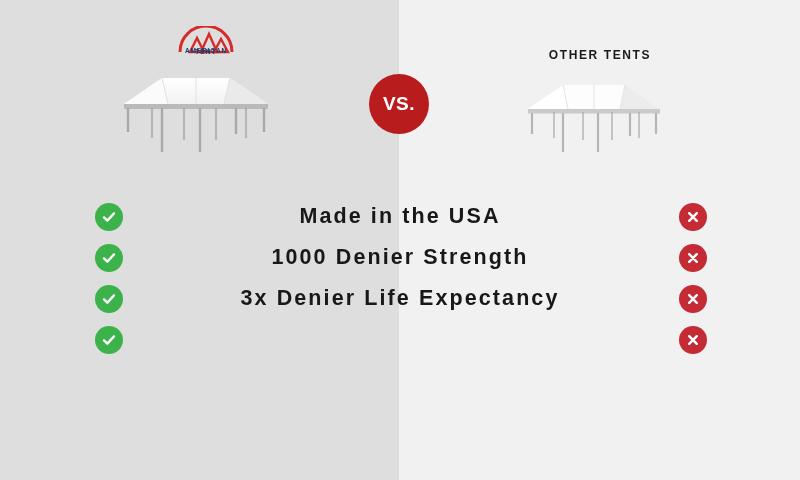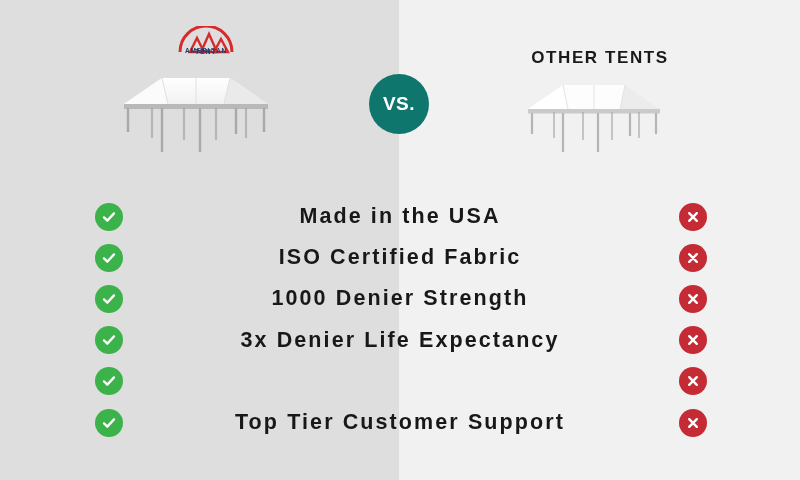--- a/index.html
+++ b/index.html
@@ -52,32 +52,32 @@
     line-height: 7.5px;
     margin-top: -7px;
   }
   .logo-word.second { letter-spacing: 1.2px; }
 
   .other-label {
     position: absolute;
     left: 500px; top: 48px;
     width: 200px;
     text-align: center;
-    font-size: 17px;
+    font-size: 12px;
     font-weight: bold;
     letter-spacing: 1.6px;
     color: #1a1a1a;
   }
 
   .vs-badge {
     position: absolute;
     left: 369px; top: 74px;
     width: 60px; height: 60px;
     border-radius: 50%;
-    background: #0f766e;
+    background: #b91c1c;
     color: #ffffff;
     font-size: 19px;
     font-weight: bold;
     letter-spacing: 0.5px;
     display: flex;
     align-items: center;
     justify-content: center;
     z-index: 5;
   }
 
@@ -238,33 +238,20 @@
             <path d="M3.2 3.2 L10.8 10.8 M10.8 3.2 L3.2 10.8" fill="none" stroke="#ffffff" stroke-width="2.4" stroke-linecap="round"></path>
           </svg>
         </span>
       </div>
       <div class="row">
         <span class="mark check">
           <svg width="16" height="16" viewBox="0 0 16 16">
             <path d="M3 8.4 L6.3 11.6 L13 4.4" fill="none" stroke="#ffffff" stroke-width="2.3" stroke-linecap="round" stroke-linejoin="round"></path>
           </svg>
         </span>
-        <span class="row-label">ISO Certified Fabric</span>
-        <span class="mark cross">
-          <svg width="14" height="14" viewBox="0 0 14 14">
-            <path d="M3.2 3.2 L10.8 10.8 M10.8 3.2 L3.2 10.8" fill="none" stroke="#ffffff" stroke-width="2.4" stroke-linecap="round"></path>
-          </svg>
-        </span>
-      </div>
-      <div class="row">
-        <span class="mark check">
-          <svg width="16" height="16" viewBox="0 0 16 16">
-            <path d="M3 8.4 L6.3 11.6 L13 4.4" fill="none" stroke="#ffffff" stroke-width="2.3" stroke-linecap="round" stroke-linejoin="round"></path>
-          </svg>
-        </span>
         <span class="row-label">1000 Denier Strength</span>
         <span class="mark cross">
           <svg width="14" height="14" viewBox="0 0 14 14">
             <path d="M3.2 3.2 L10.8 10.8 M10.8 3.2 L3.2 10.8" fill="none" stroke="#ffffff" stroke-width="2.4" stroke-linecap="round"></path>
           </svg>
         </span>
       </div>
       <div class="row">
         <span class="mark check">
           <svg width="16" height="16" viewBox="0 0 16 16">
@@ -283,28 +270,15 @@
           <svg width="16" height="16" viewBox="0 0 16 16">
             <path d="M3 8.4 L6.3 11.6 L13 4.4" fill="none" stroke="#ffffff" stroke-width="2.3" stroke-linecap="round" stroke-linejoin="round"></path>
           </svg>
         </span>
         <span class="mark cross">
           <svg width="14" height="14" viewBox="0 0 14 14">
             <path d="M3.2 3.2 L10.8 10.8 M10.8 3.2 L3.2 10.8" fill="none" stroke="#ffffff" stroke-width="2.4" stroke-linecap="round"></path>
           </svg>
         </span>
       </div>
-      <div class="row">
-        <span class="mark check">
-          <svg width="16" height="16" viewBox="0 0 16 16">
-            <path d="M3 8.4 L6.3 11.6 L13 4.4" fill="none" stroke="#ffffff" stroke-width="2.3" stroke-linecap="round" stroke-linejoin="round"></path>
-          </svg>
-        </span>
-        <span class="row-label">Top Tier Customer Support</span>
-        <span class="mark cross">
-          <svg width="14" height="14" viewBox="0 0 14 14">
-            <path d="M3.2 3.2 L10.8 10.8 M10.8 3.2 L3.2 10.8" fill="none" stroke="#ffffff" stroke-width="2.4" stroke-linecap="round"></path>
-          </svg>
-        </span>
-      </div>
     </div>
 
 </div>
 
 </body></html>

